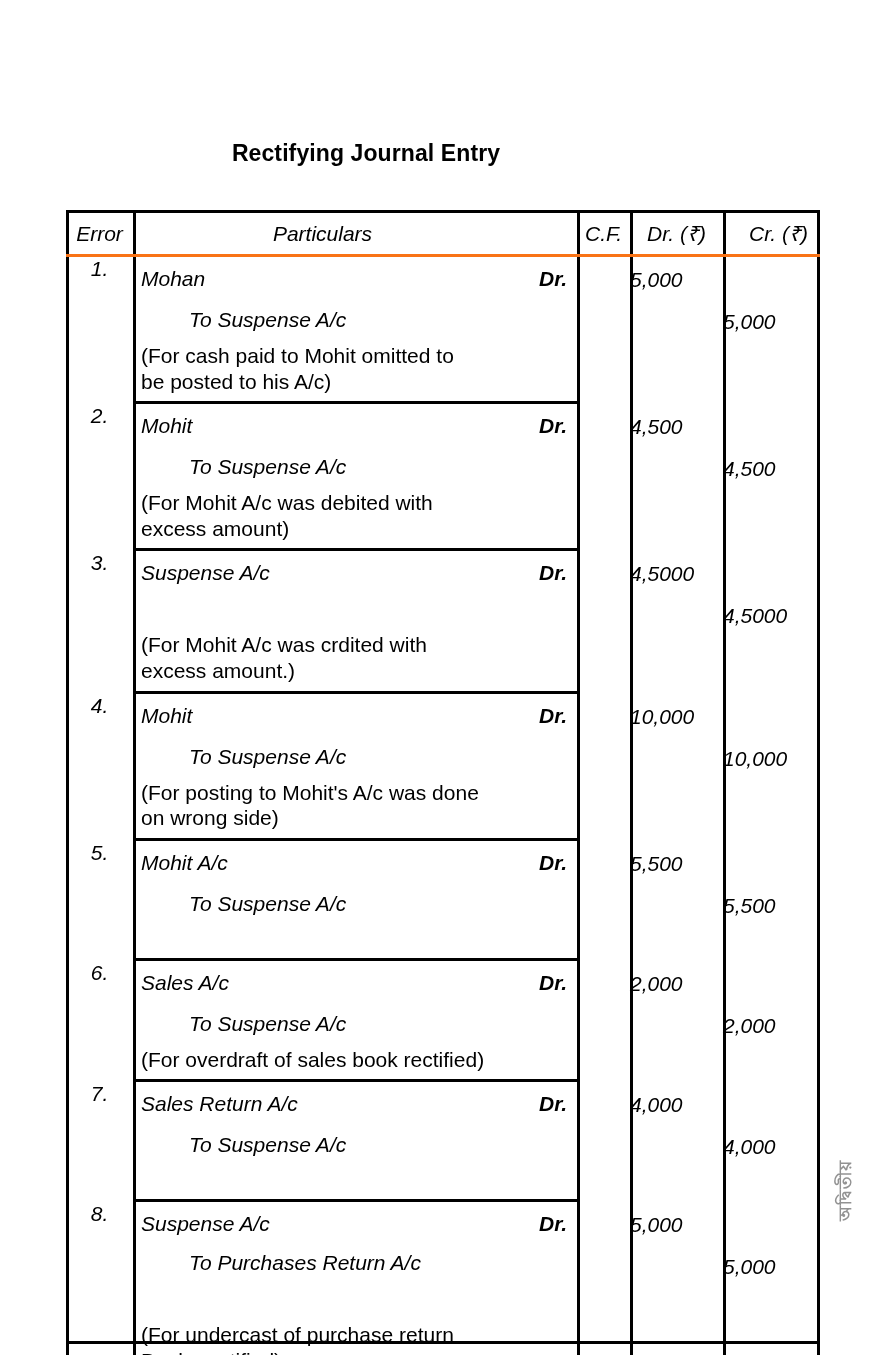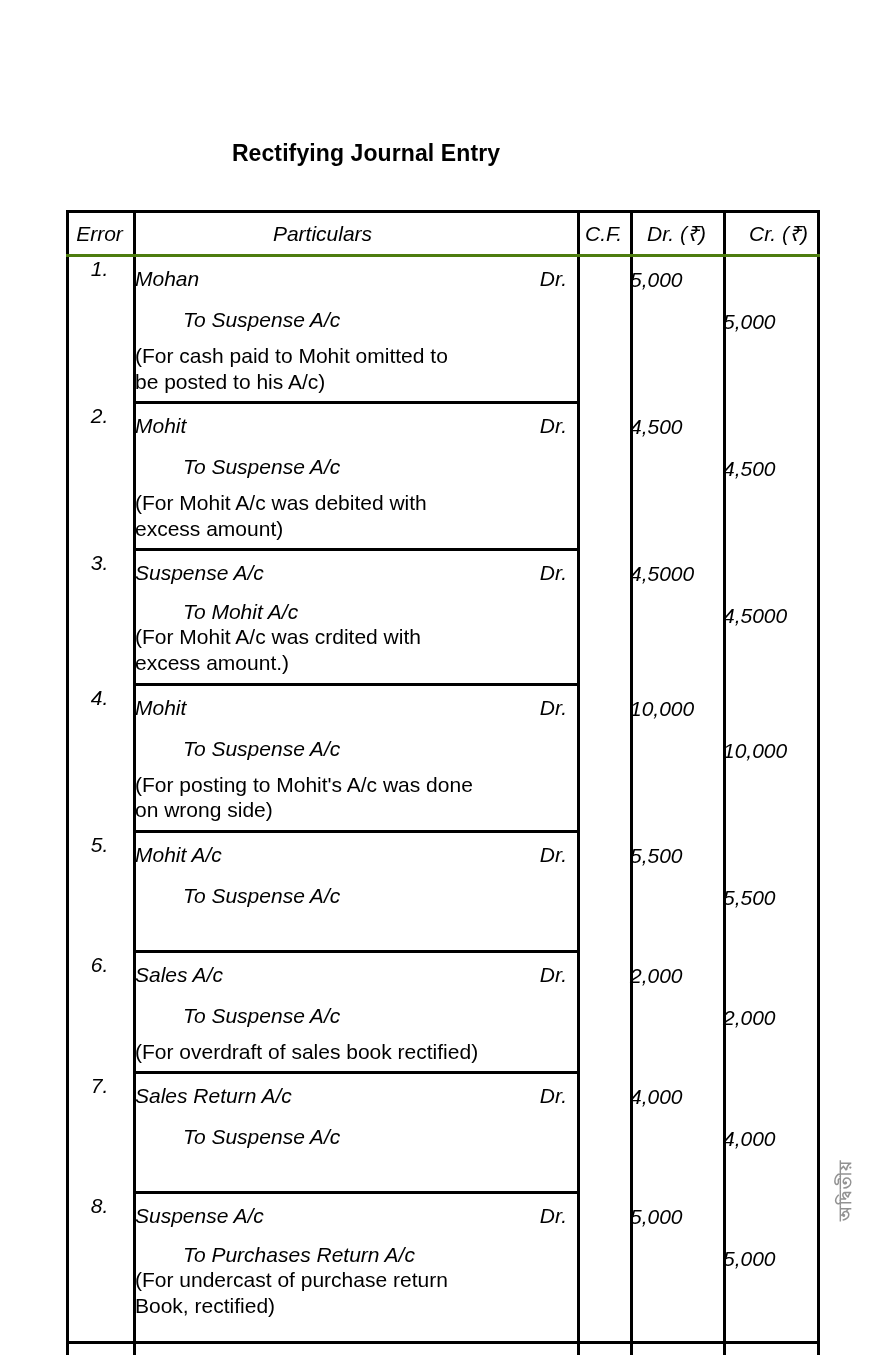--- a/index.html
+++ b/index.html
@@ -43,21 +43,21 @@
     position: absolute;
     top: 210px;
     width: 3px;
     background: #000;
   }
 
   
   .head-row {
     position: relative;
     height: 41px;
-    border-bottom: 3px solid #4d7c0f;
+    border-bottom: 3px solid #f97316;
   }
   .head-cell {
     position: absolute;
     top: 0;
     height: 41px;
     line-height: 41px;
     font-style: italic;
     font-size: 21px;
     text-align: center;
     white-space: nowrap;
@@ -89,21 +89,21 @@
     left: 0;
     top: 0;
     width: 67px;
     text-align: center;
     font-style: italic;
     font-size: 21px;
   }
   .col-part {
     margin-left: 67px;
     margin-right: 243px;
-    padding: 0 10px 10px 2px;
+    padding: 0 10px 10px 8px;
     min-height: 120px;
     box-sizing: border-box;
   }
   .col-amt {
     position: absolute;
     top: 0;
     text-align: left;
     font-style: italic;
     font-size: 21px;
     white-space: nowrap;
@@ -119,33 +119,34 @@
     position: relative;
     white-space: nowrap;
   }
   .pline.debit {
     padding-top: 11px;
   }
   .pline .dr-tag {
     position: absolute;
     right: 0;
     top: 11px;
+    font-weight: bold;
   }
   .pline.credit {
     padding-top: 20px;
     padding-left: 48px;
   }
   .narration {
     font-size: 21px;
     line-height: 1.22;
     padding-top: 13px;
     white-space: pre-line;
   }
   
-  .entry.tight .narration { padding-top: 2px; }
+  .entry.tight .narration { padding-top: 2px; margin-top: 47px; }
   .entry.tight .pline.credit { padding-top: 18px; }
 
   
   .amt-dr { padding-top: 11px; }
   .amt-cr { padding-top: 53px; }
 
   
   .watermark {
     position: absolute;
     right: 2px;
@@ -225,21 +226,20 @@
       </div>
   </div>
 
   <div class="entry tight">
     <div class="col-error">3.</div>
     <div class="col-part">
       <div class="pline debit">
         <span>Suspense A/c</span>
         <span class="dr-tag">Dr.</span>
       </div>
-      <div class="pline credit">To Mohit A/c</div>
       <div class="narration">(For Mohit A/c was crdited with
 excess amount.)</div>
     </div>
     <div class="col-amt col-dr">
         <div class="amt-dr">4,5000</div>
       </div>
     <div class="col-amt col-cr">
         <div class="amt-cr">4,5000</div>
       </div>
   </div>

